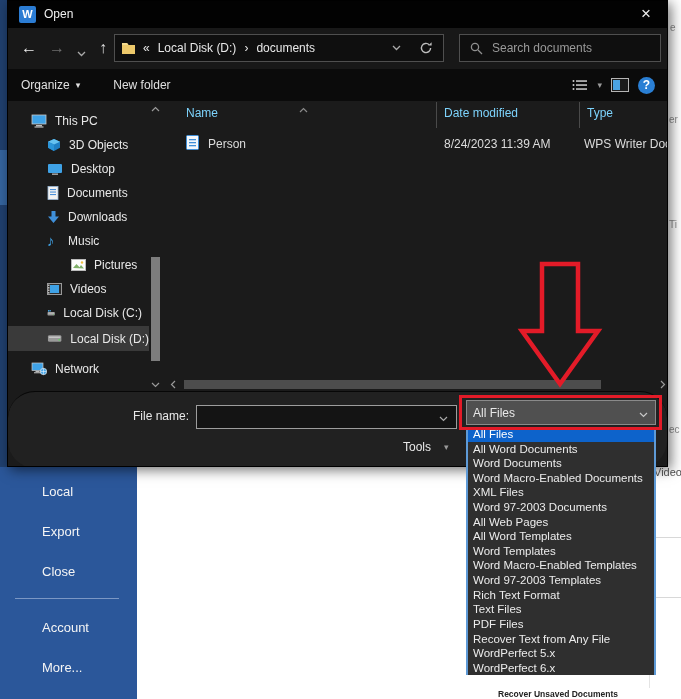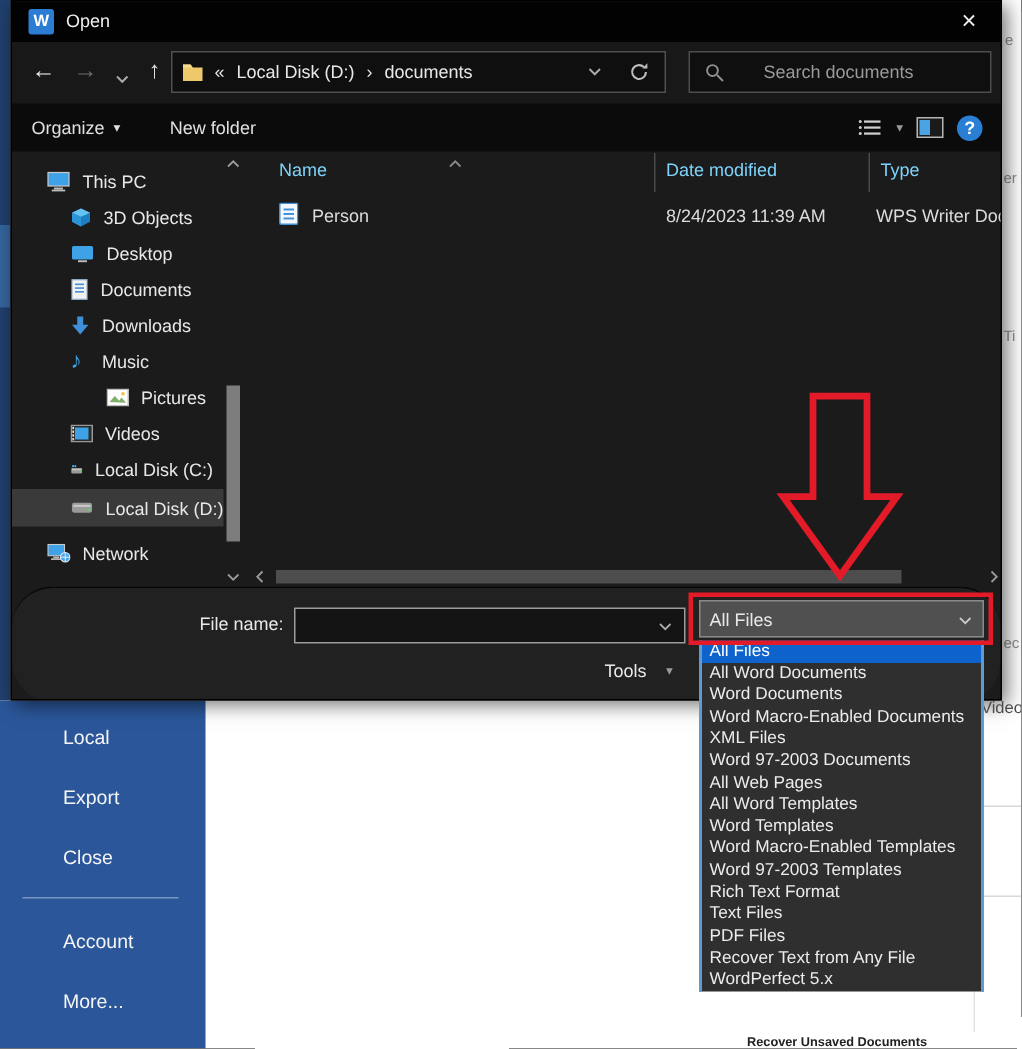--- a/index.html
+++ b/index.html
@@ -136,21 +136,21 @@
             <path d="M12.6 1.2v3.4H9.2z" fill="#bdbdbd"></path>
           </svg>
         </span>
       </div>
 
       <div class="searchbox">
         <svg width="13" height="13" viewBox="0 0 13 13" style="margin-left:10px;">
           <circle cx="5" cy="5" r="3.6" stroke="#8f8f8f" fill="none" stroke-width="1.3"></circle>
           <path d="M8 8l4 4" stroke="#8f8f8f" stroke-width="1.3"></path>
         </svg>
-        <span class="dim" style="margin-left:26px;font-size:12px;">Search documents</span>
+        <span class="dim" style="margin-left:9px;font-size:12px;">Search documents</span>
       </div>
     </div>
 
     <div class="toolbar">
       <span class="tool-label" style="margin-left:13px;">Organize</span>
       <span class="tool-label dim" style="margin-left:6px;font-size:9px;">▾</span>
       <span class="tool-label" style="margin-left:33px;">New folder</span>
       <span style="margin-left:auto;display:flex;align-items:center;gap:9px;margin-right:12px;">
         <svg width="16" height="12" viewBox="0 0 16 12">
           <circle cx="1.5" cy="2" r="1" fill="#cfcfcf"></circle>
@@ -338,20 +338,21 @@
     <div class="dd-item">All Web Pages</div>
     <div class="dd-item">All Word Templates</div>
     <div class="dd-item">Word Templates</div>
     <div class="dd-item">Word Macro-Enabled Templates</div>
     <div class="dd-item">Word 97-2003 Templates</div>
     <div class="dd-item">Rich Text Format</div>
     <div class="dd-item">Text Files</div>
     <div class="dd-item">PDF Files</div>
     <div class="dd-item">Recover Text from Any File</div>
     <div class="dd-item">WordPerfect 5.x</div>
+    <div class="dd-item">WordPerfect 6.x</div>
   </div>
 
   <div class="abs ft-combo">
     <span class="txt" style="padding-left:6px;">All Files</span>
     <span style="margin-left:auto;margin-right:7px;">
       <svg width="9" height="6" viewBox="0 0 9 6">
           <path d="M1 1l3.5 3.5L8 1" stroke="#c9c9c9" fill="none" stroke-width="1.2"></path>
         </svg>
     </span>
   </div>

